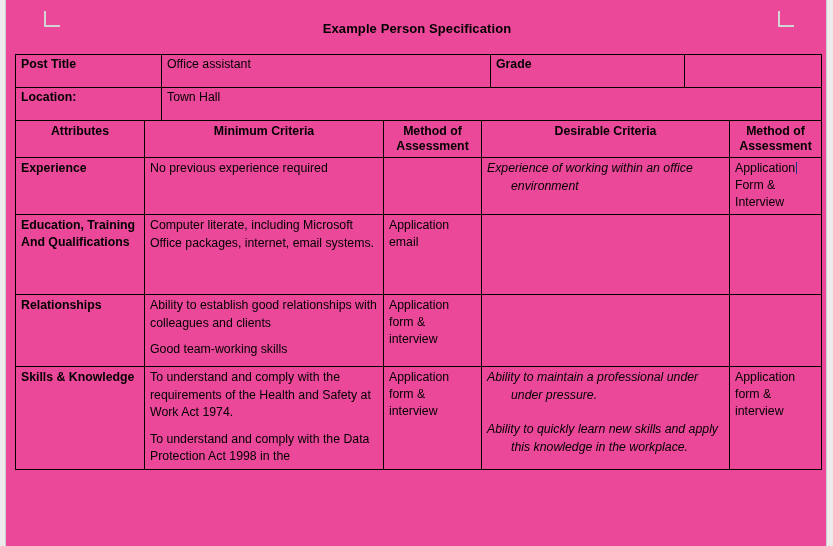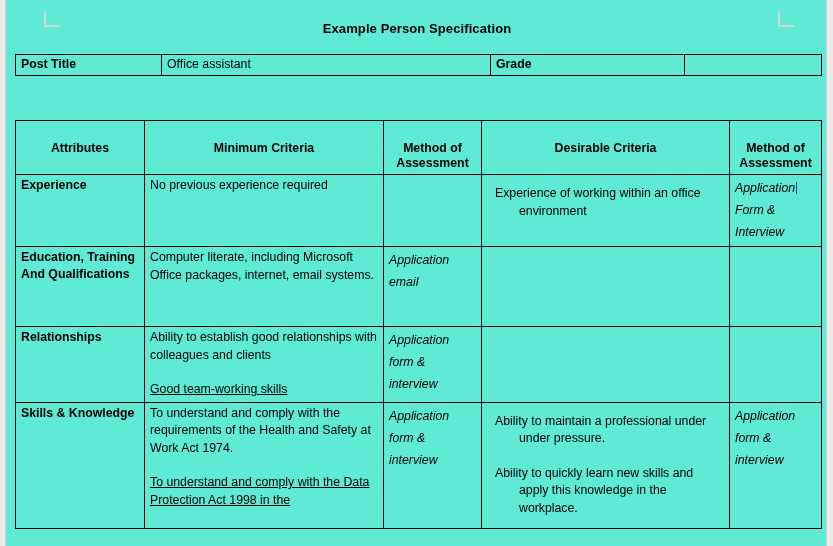--- a/index.html
+++ b/index.html
@@ -13,21 +13,21 @@
     overflow: hidden;
     font-family: "Liberation Sans", sans-serif;
   }
 
   #page {
     position: absolute;
     left: 5px;
     top: 0;
     width: 822px;
     height: 546px;
-    background: #5eead4;
+    background: #ec4899;
     border-left: 1px solid #cfcfcf;
     border-right: 1px solid #cfcfcf;
     box-sizing: border-box;
     overflow: hidden;
   }
 
   
   .crop-mark {
     position: absolute;
     width: 14px;
@@ -61,21 +61,21 @@
   }
 
   
   table {
     border-collapse: collapse;
     table-layout: fixed;
   }
   table td {
     border: 1px solid #000;
     vertical-align: top;
-    padding: 1px 5px 2px 5px;
+    padding: 1px 5px 14px 5px;
     font-size: 12.3px;
     line-height: 17px;
     color: #000;
   }
 
   
   #info-table {
     position: absolute;
     left: 9px;
     top: 54px;
@@ -95,45 +95,44 @@
     top: 120px;
     width: 806px;
   }
   #spec-table td {
     line-height: 17.5px;
     padding: 2px 5px 3px 5px;
   }
   #spec-table thead td {
     font-weight: bold;
     text-align: center;
-    padding-top: 20px;
+    padding-top: 3px;
     line-height: 15px;
   }
   #spec-table td.attr {
     font-weight: bold;
     line-height: 16.5px;
   }
   #spec-table td.crit p {
-    margin: 8px;
+    margin: 0;
     padding-left: 24px;
     text-indent: -24px;
+    font-style: italic;
   }
   #spec-table td.crit p.gap {
     margin-top: 17px;
   }
   #spec-table td.plain p {
     margin: 0;
   }
   #spec-table td.plain p.gap {
-    margin-top: 17px;
-    text-decoration: underline;
+    margin-top: 9px;
   }
   #spec-table td.moa {
-    line-height: 22px;
-    font-style: italic;
+    line-height: 17px;
   }
 
   .caret {
     display: inline-block;
     width: 1px;
     height: 12px;
     background: #1b3a8c;
     vertical-align: -2px;
     margin-left: 1px;
   }
@@ -154,20 +153,24 @@
       <col style="width:329px">
       <col style="width:194px">
       <col style="width:137px">
     </colgroup>
     <tbody>
       <tr>
         <td class="lbl">Post Title</td>
         <td>Office assistant</td>
         <td class="lbl">Grade</td>
         <td></td>
+      </tr>
+      <tr>
+        <td class="lbl">Location:</td>
+        <td colspan="3">Town Hall</td>
       </tr>
     </tbody>
   </table>
 
   <table id="spec-table">
     <colgroup>
       <col style="width:129px">
       <col style="width:239px">
       <col style="width:98px">
       <col style="width:248px">

